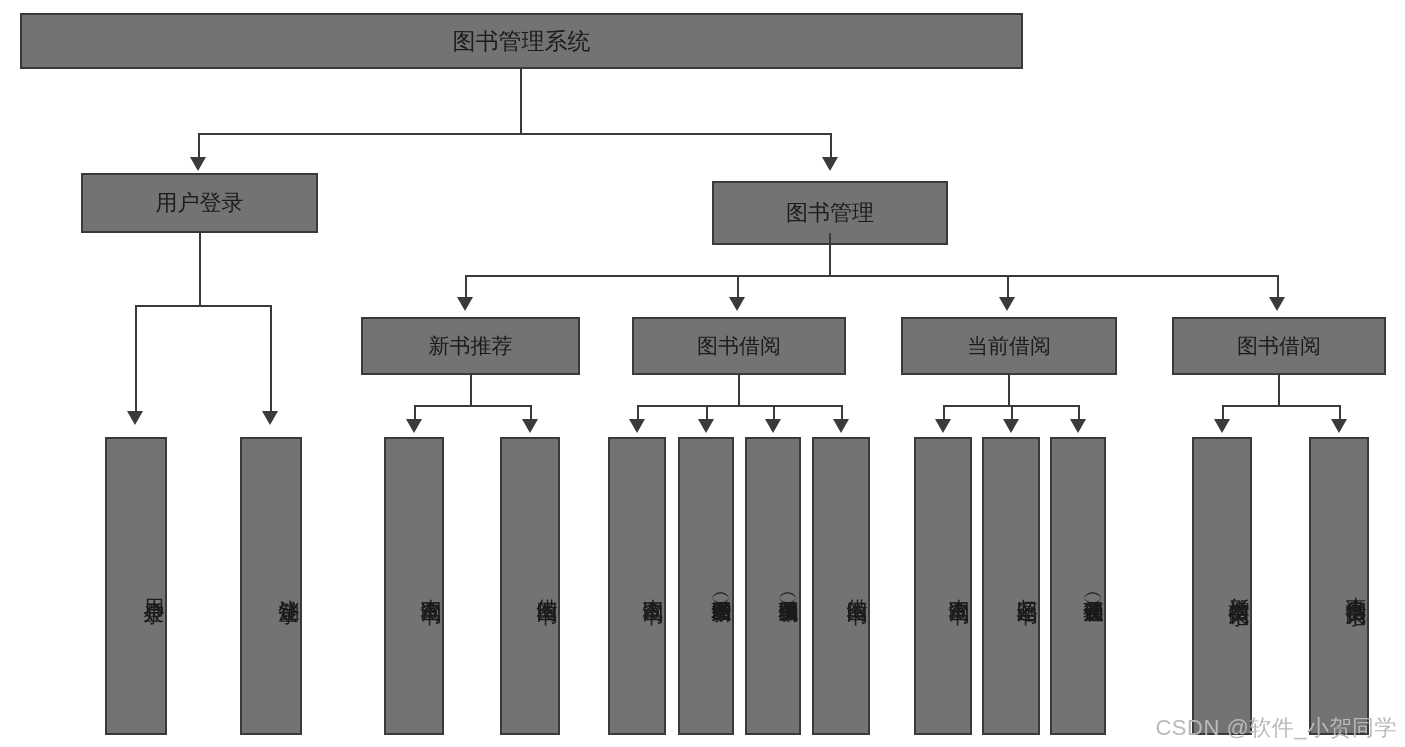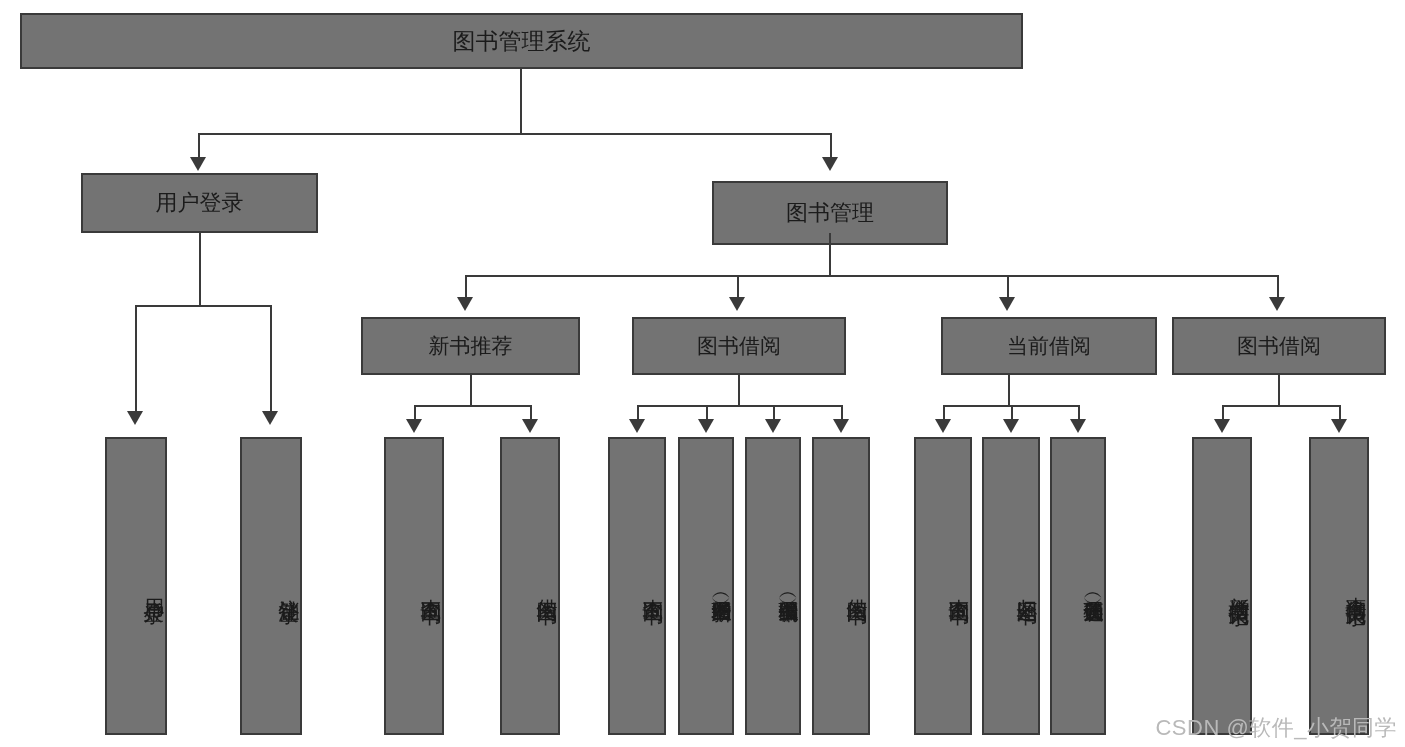--- a/index.html
+++ b/index.html
@@ -118,21 +118,21 @@
   <div class="arrow" style="left:729px; top:297px;"></div>
   <div class="vline" style="left:1007px; top:275px; height:24px;"></div>
   <div class="arrow" style="left:999px; top:297px;"></div>
   <div class="vline" style="left:1277px; top:275px; height:24px;"></div>
   <div class="arrow" style="left:1269px; top:297px;"></div>
 
   <div class="node lvl2" style="left:361px; top:317px; width:219px; height:58px;">新书推荐</div>
 
   <div class="node lvl2" style="left:632px; top:317px; width:214px; height:58px;">图书借阅</div>
 
-  <div class="node lvl2" style="left:901px; top:317px; width:216px; height:58px;margin-left:40px;">当前借阅</div>
+  <div class="node lvl2" style="left:901px; top:317px; width:216px; height:58px;">当前借阅</div>
 
   <div class="node lvl2" style="left:1172px; top:317px; width:214px; height:58px;">图书借阅</div>
 
   <div class="vline" style="left:470px; top:375px; height:30px;"></div>
   <div class="hline" style="left:414px; top:405px; width:118px;"></div>
   <div class="vline" style="left:414px; top:405px; height:16px;"></div>
   <div class="arrow" style="left:406px; top:419px;"></div>
   <div class="vline" style="left:530px; top:405px; height:16px;"></div>
   <div class="arrow" style="left:522px; top:419px;"></div>
 

